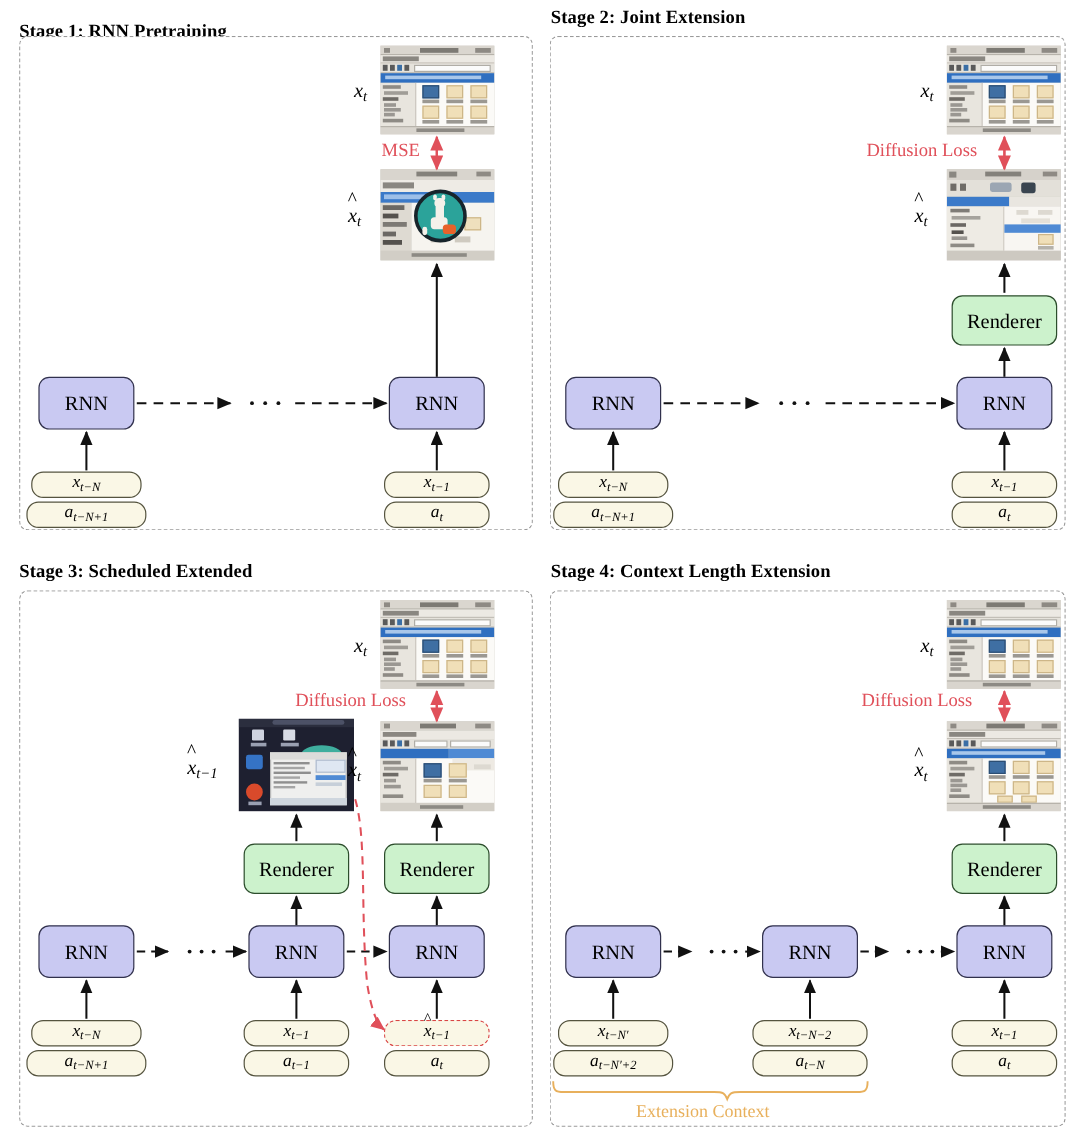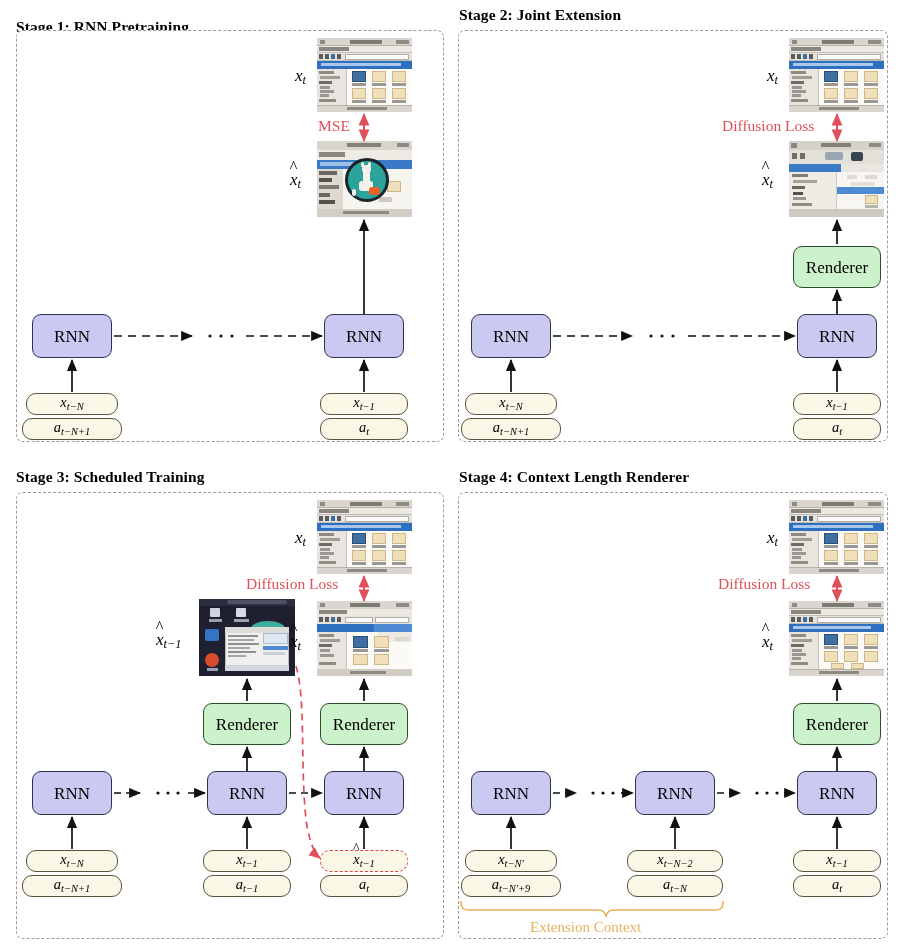--- a/index.html
+++ b/index.html
@@ -305,21 +305,21 @@
   <line x1="837" y1="392" x2="837" y2="360" stroke="#111" stroke-width="1.7" marker-end="url(#ah)"></line>
   <line x1="553" y1="336" x2="632" y2="336" stroke="#111" stroke-width="1.7" stroke-dasharray="8,6" marker-end="url(#ah)"></line>
   <circle cx="651" cy="336" r="1.6" fill="#111"></circle>
     <circle cx="662" cy="336" r="1.6" fill="#111"></circle>
     <circle cx="673" cy="336" r="1.6" fill="#111"></circle>
   <line x1="688" y1="336" x2="795" y2="336" stroke="#111" stroke-width="1.7" stroke-dasharray="8,6" marker-end="url(#ah)"></line>
   <line x1="837" y1="133" x2="837" y2="114" stroke="#e0505a" stroke-width="1.8" marker-end="url(#ahr)"></line>
   <line x1="837" y1="125" x2="837" y2="141" stroke="#e0505a" stroke-width="1.8" marker-end="url(#ahr)"></line>
 </svg>
 
-<div class="stage-title" style="left:16px;top:468px;">Stage 3: Scheduled Training</div>
+<div class="stage-title" style="left:16px;top:468px;">Stage 3: Scheduled Extended</div>
 <div class="dashbox" style="left:16px;top:492px;width:428px;height:447px;"></div>
 
 <div class="thumb" style="left:317px;top:500px;width:95px;height:74px;background:#d4d0c8;">
   <div style="left:0;top:0;width:95px;height:8px;background:#dad6cf;border-bottom:1px solid #b7b3ab;"></div>
   <div style="left:3px;top:2px;width:5px;height:4px;background:#8e8a84;"></div>
   <div style="left:33px;top:2px;width:32px;height:4px;background:#7d7a74;"></div>
   <div style="left:79px;top:2px;width:13px;height:4px;background:#8e8a84;"></div>
   <div style="left:0;top:8px;width:95px;height:7px;background:#ece9e3;border-bottom:1px solid #c3bfb7;"></div>
   <div style="left:2px;top:9px;width:30px;height:4px;background:#8a8781;"></div>
   <div style="left:0;top:15px;width:95px;height:8px;background:#e6e3dc;border-bottom:1px solid #c3bfb7;"></div>
@@ -471,21 +471,21 @@
     <circle cx="178" cy="793" r="1.6" fill="#111"></circle>
   <line x1="188" y1="793" x2="205" y2="793" stroke="#111" stroke-width="1.7" stroke-dasharray="7,5" marker-end="url(#ah)"></line>
   <line x1="289" y1="793" x2="322" y2="793" stroke="#111" stroke-width="1.7" stroke-dasharray="7,5" marker-end="url(#ah)"></line>
 
   <path d="M296,666 C306,700 300,760 306,820 C310,845 315,854 320,858" fill="none" stroke="#e0505a" stroke-width="1.7" stroke-dasharray="7,5" marker-end="url(#ahr)"></path>
 
   <line x1="364" y1="594" x2="364" y2="576" stroke="#e0505a" stroke-width="1.8" marker-end="url(#ahr)"></line>
   <line x1="364" y1="586" x2="364" y2="601" stroke="#e0505a" stroke-width="1.8" marker-end="url(#ahr)"></line>
 </svg>
 
-<div class="stage-title" style="left:459px;top:468px;">Stage 4: Context Length Renderer</div>
+<div class="stage-title" style="left:459px;top:468px;">Stage 4: Context Length Extension</div>
 <div class="dashbox" style="left:458px;top:492px;width:430px;height:447px;"></div>
 
 <div class="thumb" style="left:789px;top:500px;width:95px;height:74px;background:#d4d0c8;">
   <div style="left:0;top:0;width:95px;height:8px;background:#dad6cf;border-bottom:1px solid #b7b3ab;"></div>
   <div style="left:3px;top:2px;width:5px;height:4px;background:#8e8a84;"></div>
   <div style="left:33px;top:2px;width:32px;height:4px;background:#7d7a74;"></div>
   <div style="left:79px;top:2px;width:13px;height:4px;background:#8e8a84;"></div>
   <div style="left:0;top:8px;width:95px;height:7px;background:#ece9e3;border-bottom:1px solid #c3bfb7;"></div>
   <div style="left:2px;top:9px;width:30px;height:4px;background:#8a8781;"></div>
   <div style="left:0;top:15px;width:95px;height:8px;background:#e6e3dc;border-bottom:1px solid #c3bfb7;"></div>
@@ -571,21 +571,21 @@
 <div class="node renderer" style="left:793px;top:703px;width:88px;height:42px;">Renderer</div>
 
 <div class="node rnn" style="left:471px;top:771px;width:80px;height:44px;">RNN</div>
 <div class="node rnn" style="left:635px;top:771px;width:80px;height:44px;">RNN</div>
 <div class="node rnn" style="left:797px;top:771px;width:80px;height:44px;">RNN</div>
 
 <div class="node inp" style="left:465px;top:850px;width:92px;height:22px;">
   <span><span class="it">x</span><span class="sub it">t−N′</span></span>
 </div>
 <div class="node inp" style="left:461px;top:875px;width:100px;height:22px;">
-  <span><span class="it">a</span><span class="sub it">t−N′+9</span></span>
+  <span><span class="it">a</span><span class="sub it">t−N′+2</span></span>
 </div>
 <div class="node inp" style="left:627px;top:850px;width:96px;height:22px;">
   <span><span class="it">x</span><span class="sub it">t−N−2</span></span>
 </div>
 <div class="node inp" style="left:627px;top:875px;width:96px;height:22px;">
   <span><span class="it">a</span><span class="sub it">t−N</span></span>
 </div>
 <div class="node inp" style="left:793px;top:850px;width:88px;height:22px;">
   <span><span class="it">x</span><span class="sub it">t−1</span></span>
 </div>

